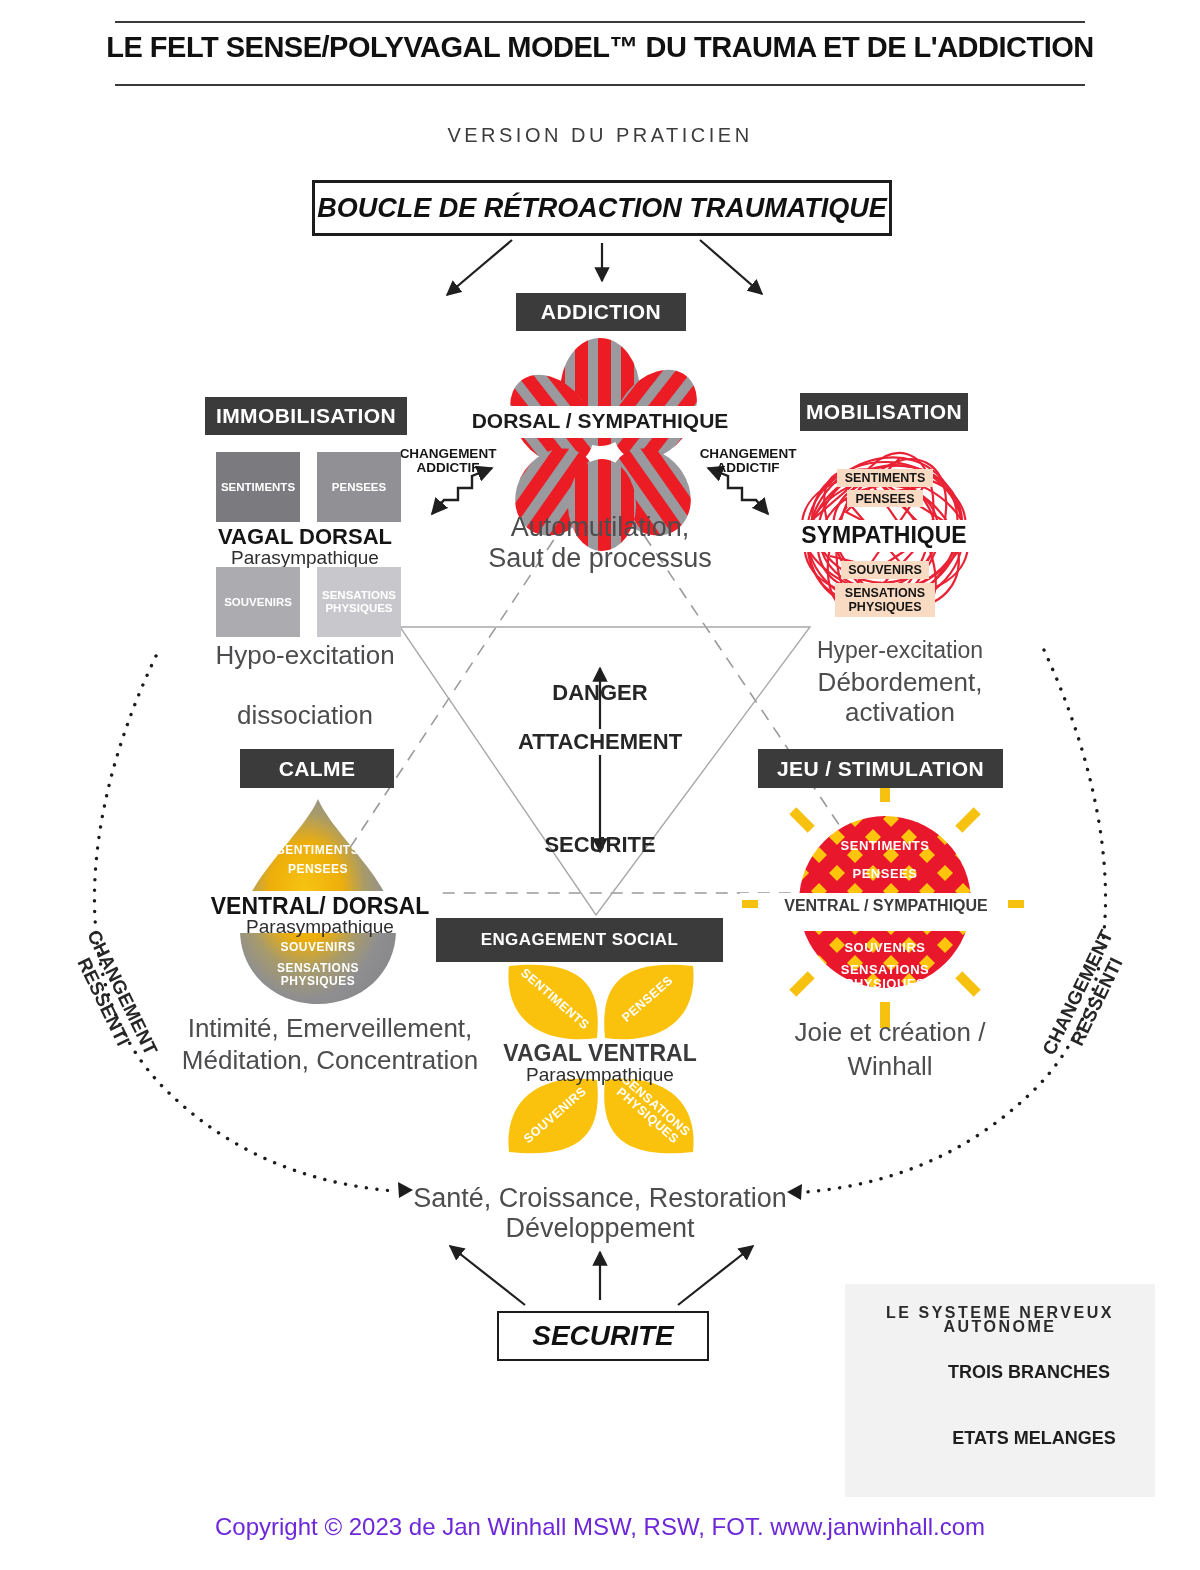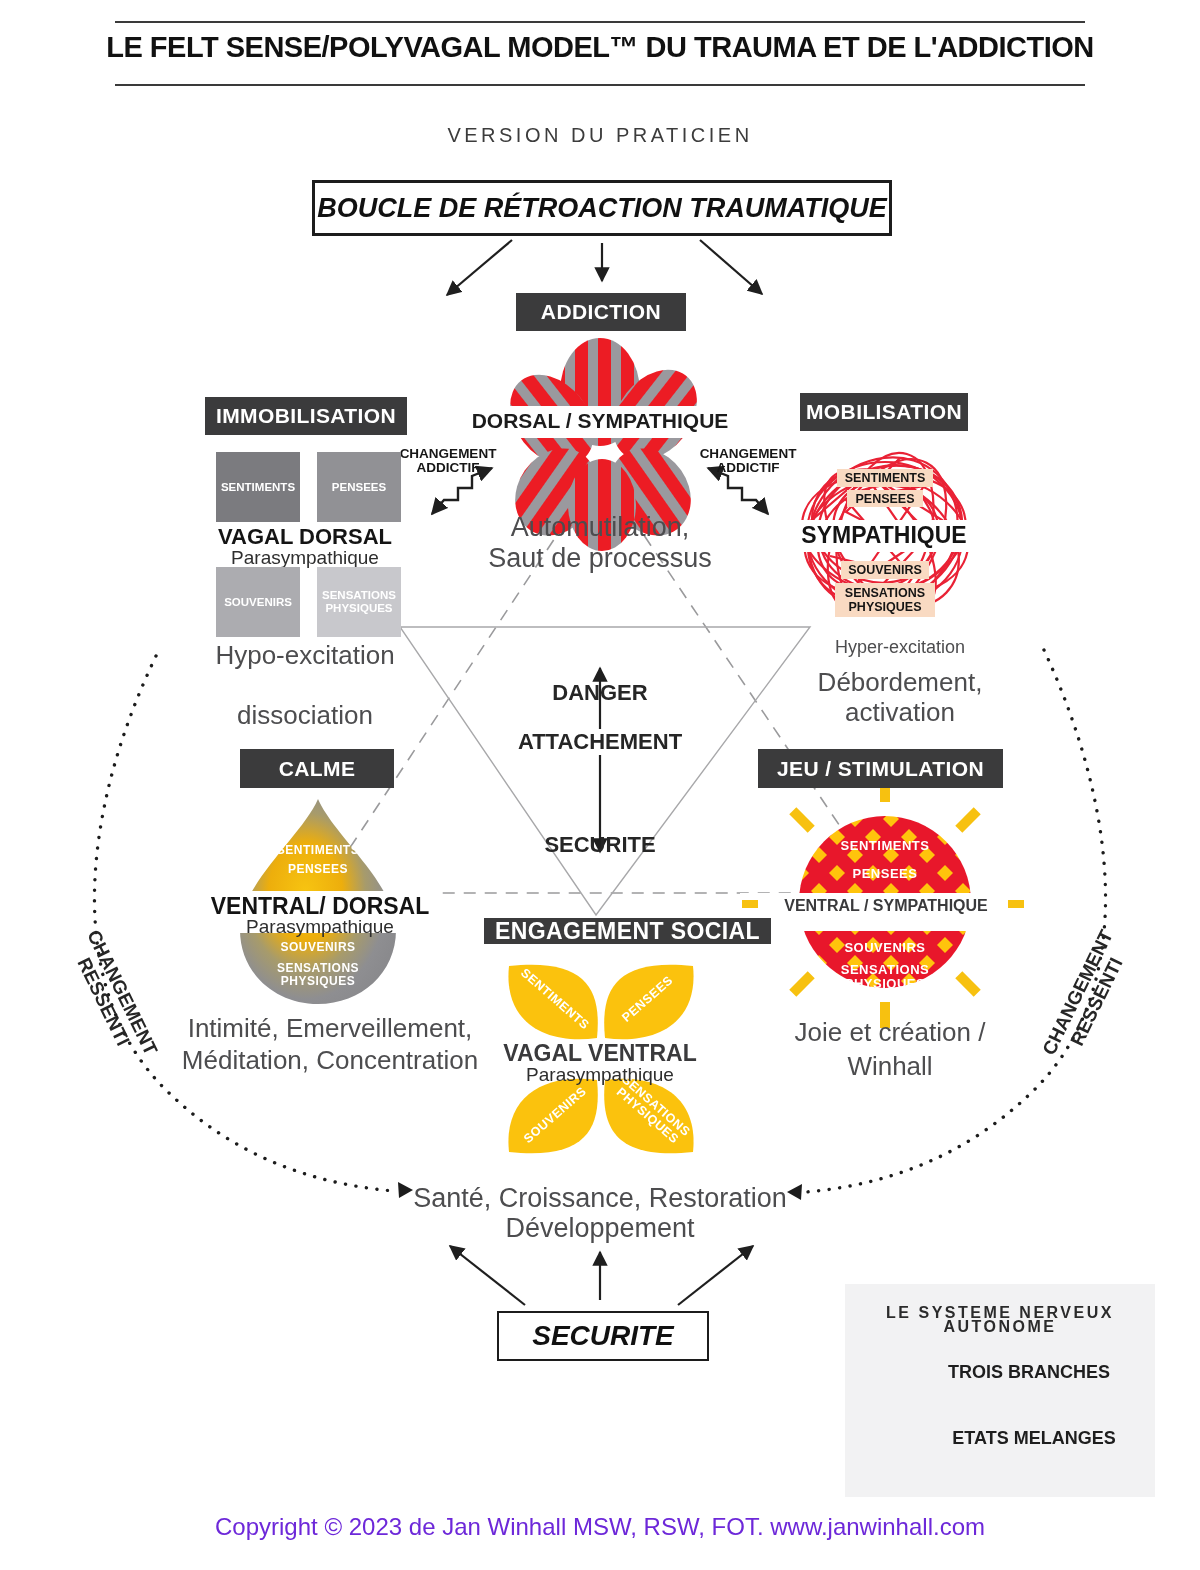--- a/index.html
+++ b/index.html
@@ -183,21 +183,21 @@
 
 <div class="t hbox" style="left:800px;top:393px;width:168px;height:38px;font-size:21px;">MOBILISATION</div>
 <div class="chip" style="left:837px;top:469px;width:96px;height:18px;font-size:12.5px;">SENTIMENTS</div>
 <div class="chip" style="left:847px;top:490px;width:76px;height:17px;font-size:12.5px;">PENSEES</div>
 <div class="t c b" style="left:786px;top:522px;width:196px;font-size:23px;color:#141414;">SYMPATHIQUE</div>
 <div class="chip" style="left:841px;top:561px;width:88px;height:18px;font-size:12.5px;">SOUVENIRS</div>
 <div class="chip" style="left:835px;top:583px;width:100px;height:34px;font-size:12.5px;line-height:14px;">
   <div>SENSATIONS</div>
   <div>PHYSIQUES</div>
 </div>
-<div class="t c cap" style="left:750px;top:637px;width:300px;font-size:18px;">Hyper-excitation</div>
+<div class="t c cap" style="left:750px;top:637px;width:300px;font-size:23px;">Hyper-excitation</div>
 <div class="t c cap" style="left:750px;top:667px;width:300px;font-size:26px;">Débordement,</div>
 <div class="t c cap" style="left:750px;top:697px;width:300px;font-size:26px;">activation</div>
 
 <div class="t c b" style="left:530px;top:636px;width:140px;font-size:22px;color:#262626;margin-top:44px;">DANGER</div>
 <div class="t c b" style="left:505px;top:729px;width:190px;font-size:22px;color:#262626;background:#fff;">ATTACHEMENT</div>
 <div class="t c b" style="left:530px;top:832px;width:140px;font-size:22px;color:#262626;">SECURITE</div>
 
 <div class="t hbox" style="left:240px;top:749px;width:154px;height:39px;font-size:21px;">CALME</div>
 <div class="t c b w" style="left:268px;top:843px;width:100px;font-size:12px;letter-spacing:.5px;">SENTIMENTS</div>
 <div class="t c b w" style="left:268px;top:862px;width:100px;font-size:12px;letter-spacing:.5px;">PENSEES</div>
@@ -216,21 +216,21 @@
 <div class="t c b w" style="left:820px;top:866px;width:130px;font-size:13px;letter-spacing:.5px;">PENSEES</div>
 <div class="t c b" style="left:744px;top:897px;width:284px;font-size:16px;color:#3a3a3c;">VENTRAL / SYMPATHIQUE</div>
 <div class="t c b w" style="left:820px;top:940px;width:130px;font-size:13px;letter-spacing:.5px;">SOUVENIRS</div>
 <div class="t c b w" style="left:820px;top:963px;width:130px;font-size:13px;line-height:14px;letter-spacing:.5px;">
   <div>SENSATIONS</div>
   <div>PHYSIQUES</div>
 </div>
 <div class="t c cap" style="left:770px;top:1017px;width:240px;font-size:26px;">Joie et création /</div>
 <div class="t c cap" style="left:770px;top:1051px;width:240px;font-size:26px;">Winhall</div>
 
-<div class="t hbox" style="left:484px;top:918px;width:287px;height:26px;font-size:23px;">ENGAGEMENT SOCIAL</div>
+<div class="t hbox" style="left:436px;top:918px;width:287px;height:44px;font-size:17px;">ENGAGEMENT SOCIAL</div>
 <div class="t petal-lbl" style="left:500px;top:992px;width:110px;font-size:12.5px;transform:rotate(41deg);">SENTIMENTS</div>
 <div class="t petal-lbl" style="left:595px;top:992px;width:105px;font-size:12.5px;transform:rotate(-41deg);">PENSEES</div>
 <div class="t petal-lbl" style="left:500px;top:1108px;width:110px;font-size:12.5px;transform:rotate(-41deg);">SOUVENIRS</div>
 <div class="t petal-lbl" style="left:594px;top:1098px;width:115px;font-size:12.5px;line-height:13px;transform:rotate(41deg);">
   <div>SENSATIONS</div>
   <div>PHYSIQUES</div>
 </div>
 <div class="t c b" style="left:480px;top:1040px;width:240px;font-size:23px;color:#3a3a3c;">VAGAL VENTRAL</div>
 <div class="t c" style="left:480px;top:1064px;width:240px;font-size:19px;color:#2e2e2e;">Parasympathique</div>
 <div class="t c cap" style="left:370px;top:1183px;width:460px;font-size:27px;">Santé, Croissance, Restoration</div>

